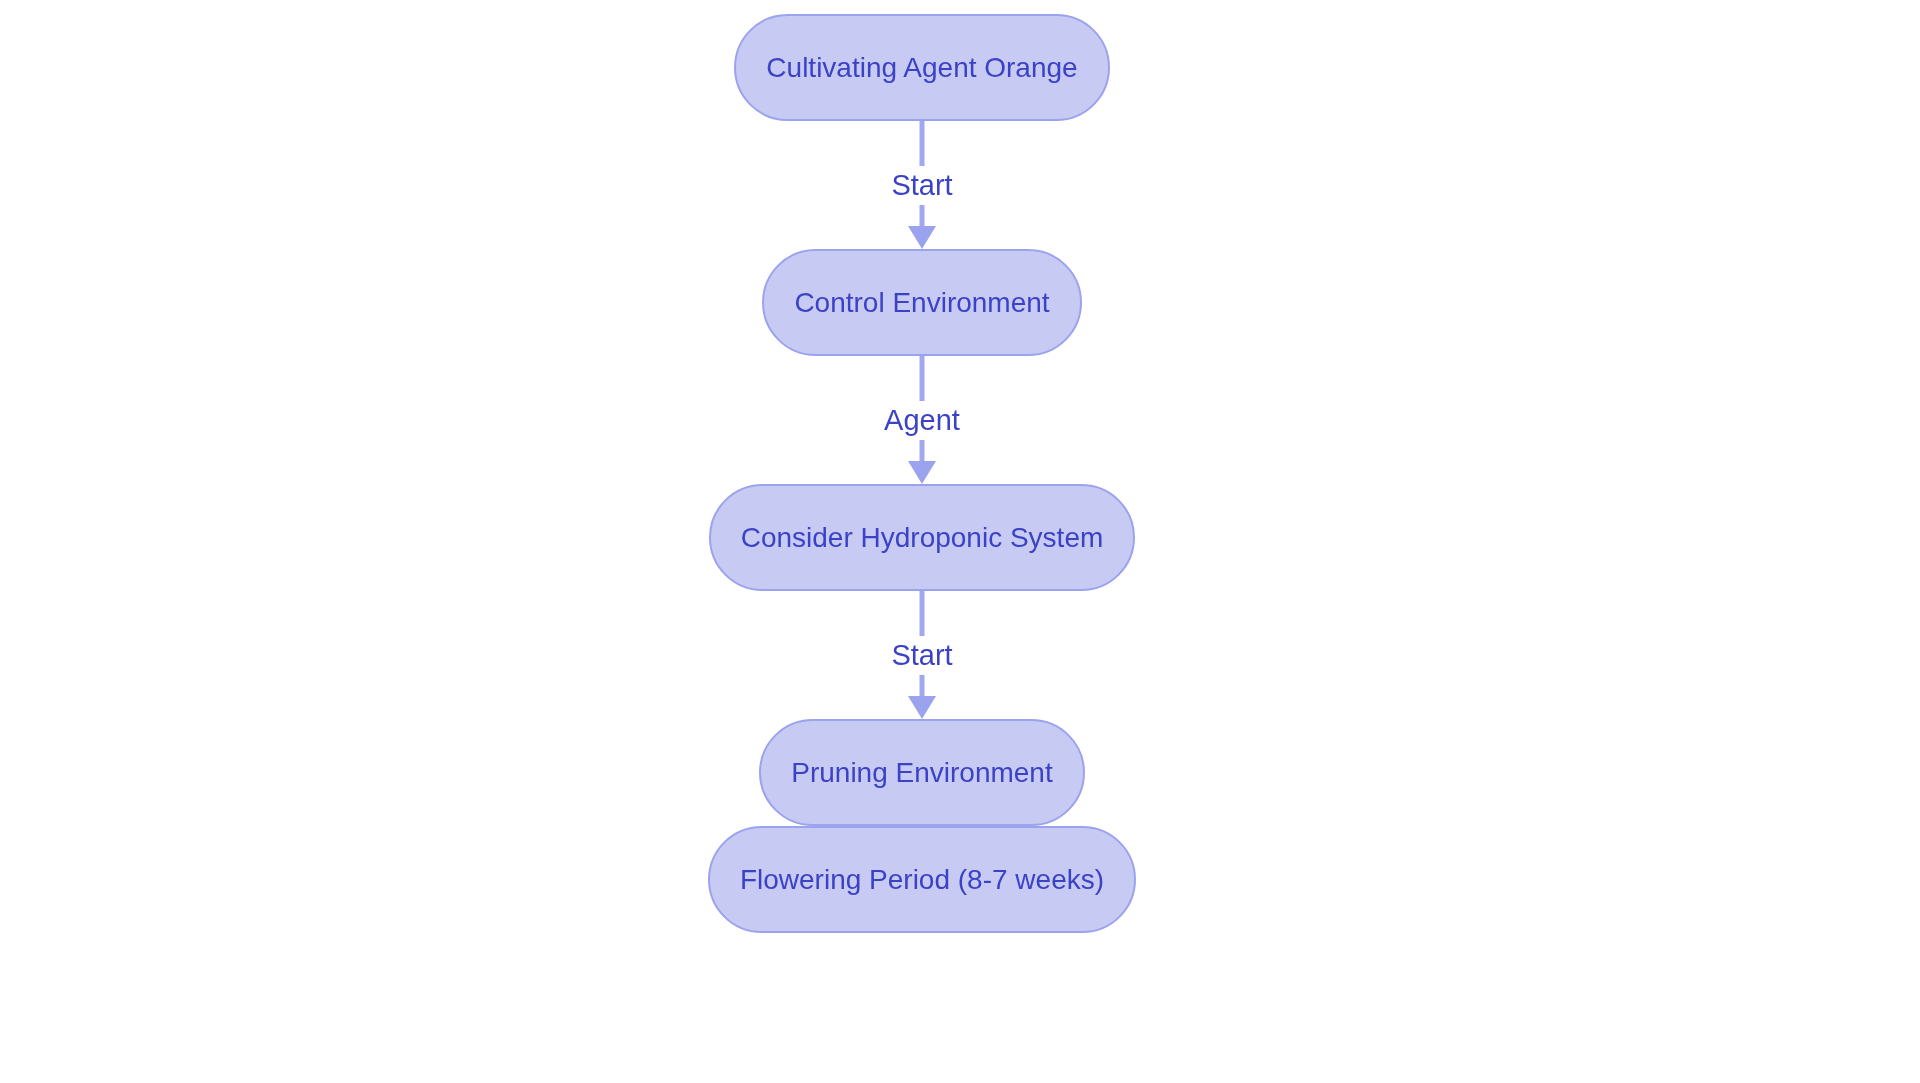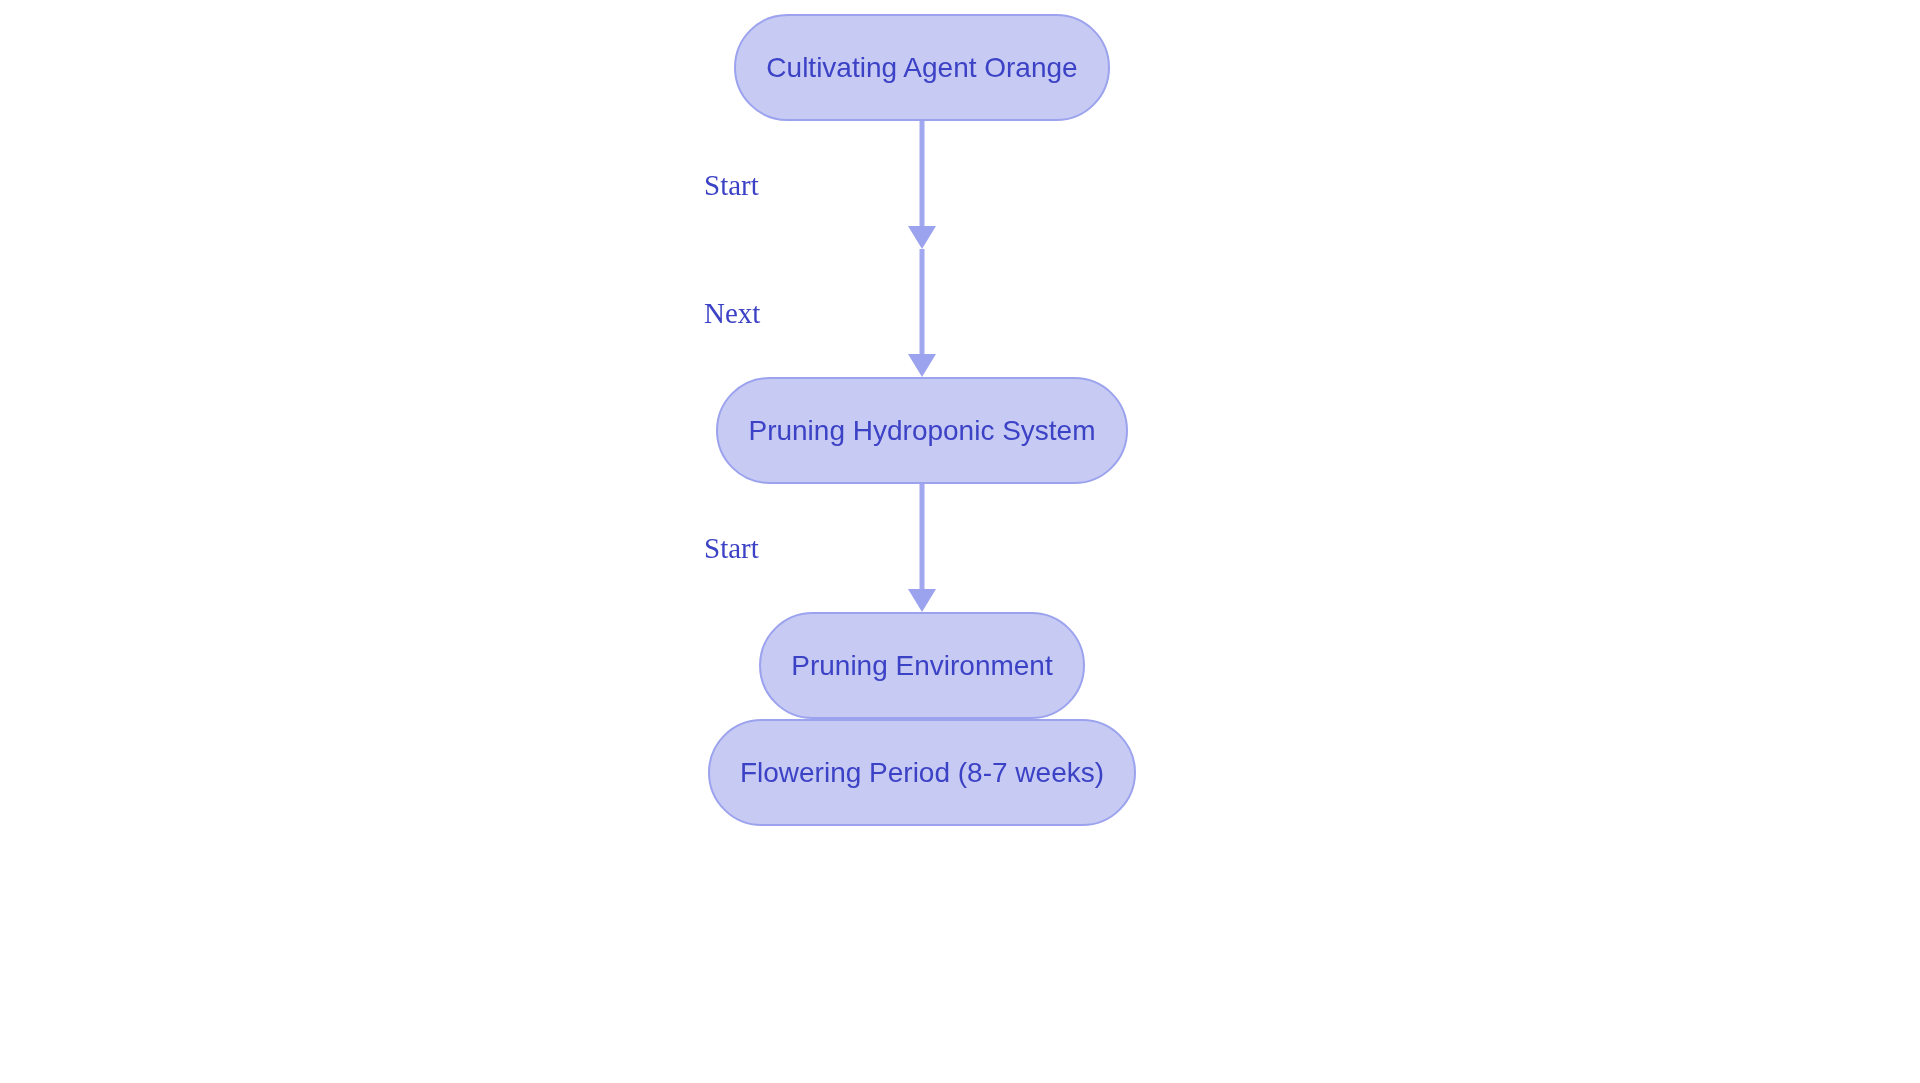--- a/index.html
+++ b/index.html
@@ -34,22 +34,22 @@
     box-sizing: border-box;
     white-space: nowrap;
     flex: 0 0 auto;
   }
   .connector {
     position: relative;
     height: 128px;
     width: 460px;
     display: flex;
     align-items: center;
+    justify-content: center;
     flex: 0 0 auto;
-    font-family: Liberation Serif, serif;
   }
   .edge-line {
     position: absolute;
     left: 50%;
     transform: translateX(-50%);
     top: 0;
     height: 106px;
     width: 5px;
     background: #a2a8f0;
   }
@@ -82,29 +82,32 @@
   <div class="node">
     <span>Cultivating Agent Orange</span>
   </div>
 
   <div class="connector">
     <div class="edge-line"></div>
     <span class="edge-label">Start</span>
     <div class="arrowhead"></div>
   </div>
 
+  <div class="node">
+    <span>Control Environment</span>
+  </div>
 
   <div class="connector">
     <div class="edge-line"></div>
-    <span class="edge-label">Next</span>
+    <span class="edge-label">Agent</span>
     <div class="arrowhead"></div>
   </div>
 
   <div class="node">
-    <span>Pruning Hydroponic System</span>
+    <span>Consider Hydroponic System</span>
   </div>
 
   <div class="connector">
     <div class="edge-line"></div>
     <span class="edge-label">Start</span>
     <div class="arrowhead"></div>
   </div>
 
   <div class="node">
     <span>Pruning Environment</span>

